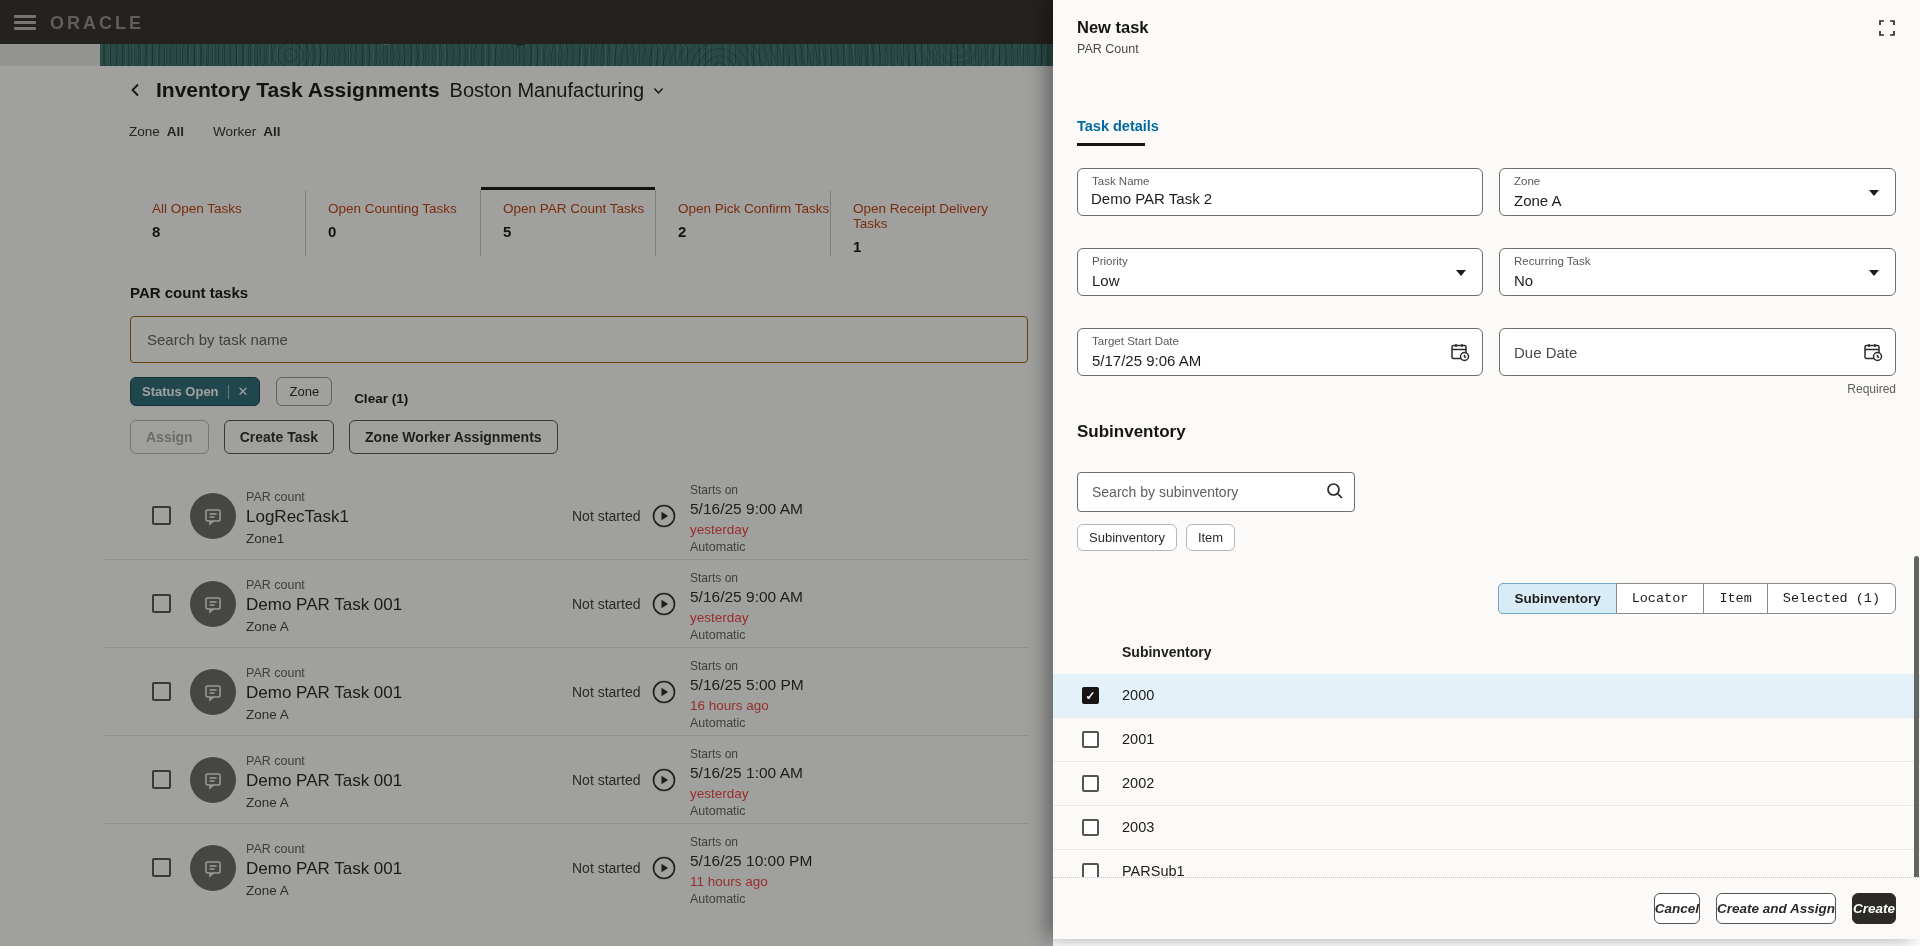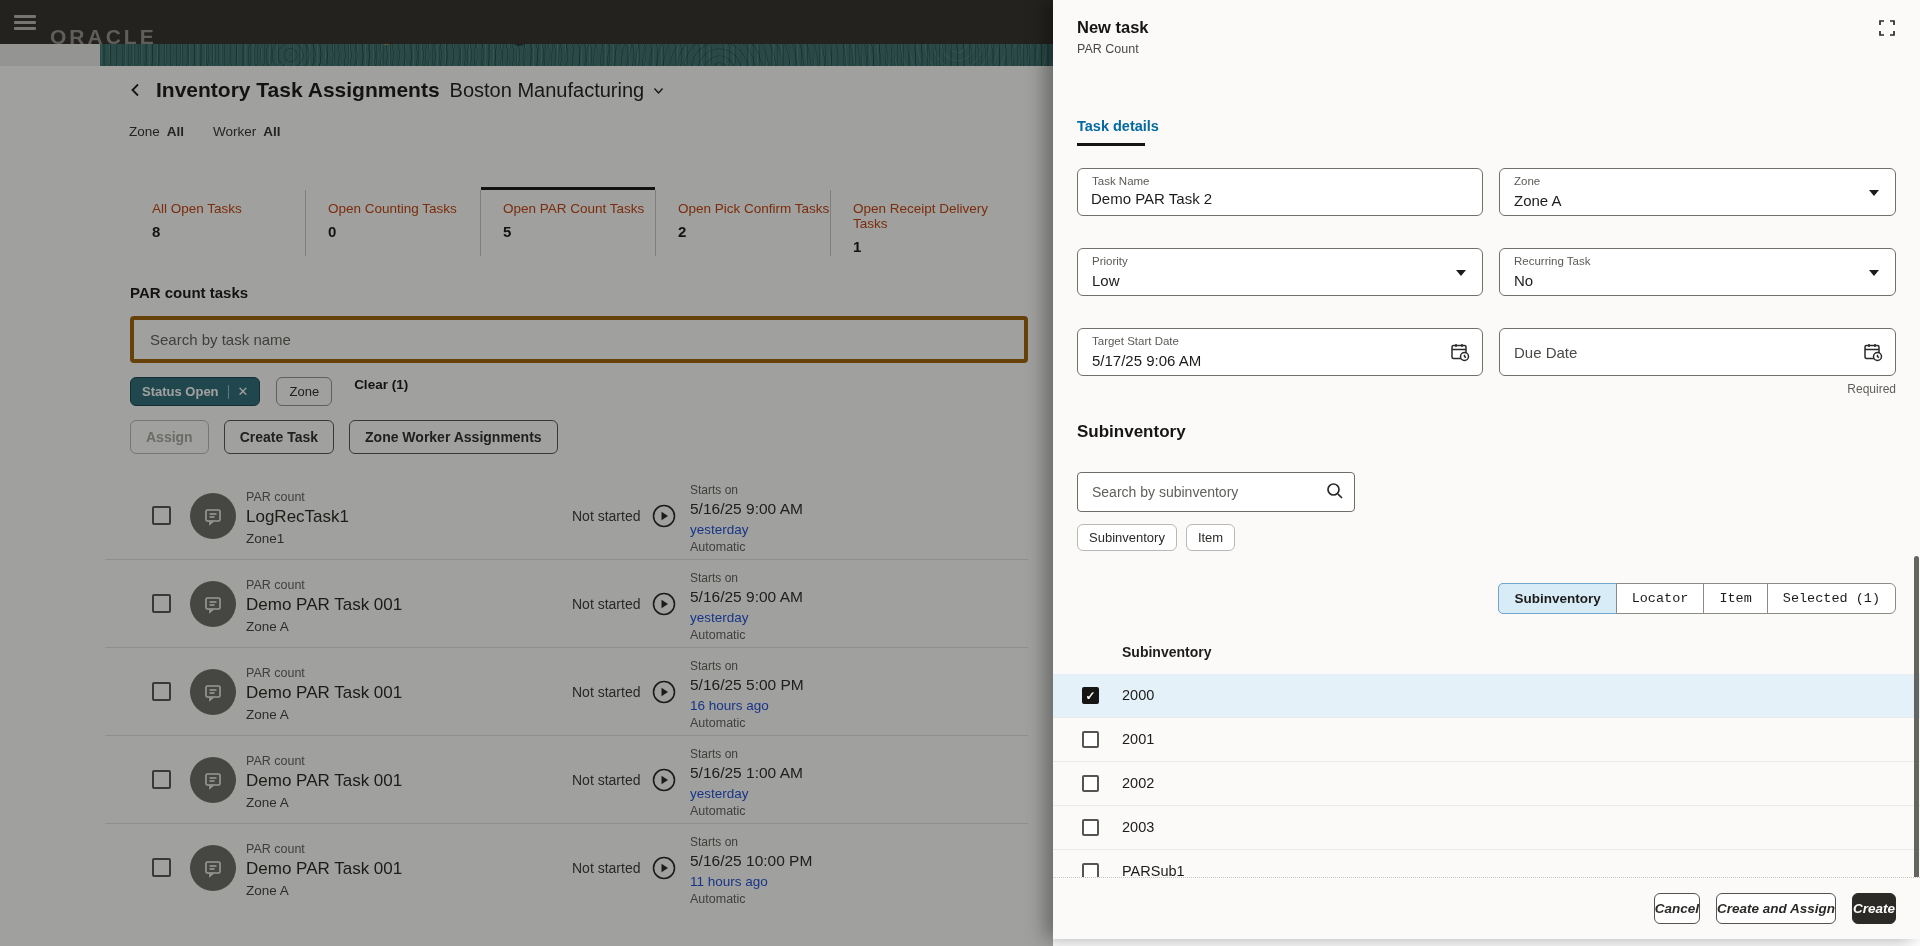--- a/index.html
+++ b/index.html
@@ -4,21 +4,21 @@
 <style>
   * { margin:0; padding:0; box-sizing:border-box; }
   html,body { background:#2a2a28; }
   body { font-family:"Liberation Sans", sans-serif; color:#161513; }
   .stage { position:relative; width:1920px; height:946px; overflow:hidden; background:#fff; }
 
   
   .topbar { position:absolute; left:0; top:0; width:100%; height:44px; background:#312d2a; z-index:10; }
   .hamburger { position:absolute; left:14px; top:12px; width:22px; height:20px; background:none; border:none; cursor:pointer; }
   .hamburger span { display:block; height:3px; background:#b9b7b3; margin:3px 0; border-radius:1px; }
-  .brand { position:absolute; left:50px; top:25px; font-size:21px; font-weight:700; letter-spacing:3px; color:#94918c; }
+  .brand { position:absolute; left:50px; top:13px; font-size:18px; font-weight:700; letter-spacing:3px; color:#94918c; }
 
   
   .banner { position:absolute; left:0; top:44px; width:1053px; height:22px; background:#ececе9; background:#ececeа; background:#ececE9; z-index:5; }
   .banner-art { position:absolute; left:100px; top:0; right:0; bottom:0;
     background-color:#39716d;
     background-image:
       radial-gradient(circle at 12% 160%, #caa34c 0 10px, transparent 11px),
       radial-gradient(circle at 30% -40%, #c9a34c 0 9px, transparent 10px),
       radial-gradient(circle at 55% 170%, #d8b868 0 8px, transparent 9px),
       radial-gradient(circle at 78% -50%, #caa34c 0 10px, transparent 11px),
@@ -43,24 +43,24 @@
 
   .summary-tabs { position:absolute; left:130px; top:124px; display:flex; }
   .sum-tab { position:relative; width:175px; height:66px; padding:11px 0 0 22px; cursor:pointer; }
   .sum-tab + .sum-tab { border-left:1px solid #c9c8c4; }
   .sum-tab .st-label { font-size:13.5px; color:#c2410c; }
   .sum-tab .st-count { margin-top:7px; font-size:15px; font-weight:700; color:#161513; }
   .sum-tab.active::before { content:""; position:absolute; left:0; top:-3px; width:100%; height:3px; background:#161513; }
 
   .section-title { position:absolute; left:130px; top:218px; font-size:15px; font-weight:700; }
 
-  .task-search { position:absolute; left:130px; top:250px; width:898px; height:47px; border:4px solid #a16207; border-radius:4px; padding:0 16px; font-size:15px; color:#1d1c1a; font-family:"Liberation Sans",sans-serif; background:#fff; }
+  .task-search { position:absolute; left:130px; top:250px; width:898px; height:47px; border:1px solid #a16207; border-radius:4px; padding:0 16px; font-size:15px; color:#1d1c1a; font-family:"Liberation Sans",sans-serif; background:#fff; }
   .task-search::placeholder { color:#5f5e5a; }
 
-  .chips-row { position:absolute; left:130px; top:311px; display:flex; align-items:flex-start; gap:16px; height:29px; }
+  .chips-row { position:absolute; left:130px; top:311px; display:flex; align-items:flex-end; gap:16px; height:29px; }
   .chip-status { display:flex; align-items:center; gap:9px; background:#2c6b79; border:1px solid #17444f; border-radius:6px; color:#fff; font-size:13px; font-weight:700; padding:0 11px; height:29px; cursor:pointer; }
   .chip-status .chip-sep { width:1px; height:14px; background:rgba(255,255,255,0.55); }
   .chip-status .chip-x { background:none; border:none; color:#fff; font-size:13px; cursor:pointer; line-height:1; }
   .chip-outline { display:flex; align-items:center; border:1px solid #95948f; border-radius:6px; font-size:13px; color:#2b2a28; padding:0 12px; height:29px; background:#fff; cursor:pointer; }
   .clear-link { background:none; border:none; font-family:"Liberation Sans",sans-serif; font-size:13.5px; font-weight:700; color:#161513; cursor:pointer; margin-left:6px; }
 
   .actions-row { position:absolute; left:130px; top:354px; display:flex; gap:15px; }
   .btn { font-family:"Liberation Sans",sans-serif; font-size:14px; font-weight:700; color:#2b2a28; background:#fff; border:1px solid #54534f; border-radius:6px; padding:8px 15px; cursor:pointer; }
   .btn.disabled { color:#a8a7a3; border-color:#bbbab6; background:transparent; cursor:default; }
 
@@ -72,21 +72,21 @@
   .avatar { position:absolute; left:85px; top:21px; width:46px; height:46px; border-radius:50%; background:#6a6a64; display:flex; align-items:center; justify-content:center; color:#f4f3f1; }
   .t-main { position:absolute; left:141px; top:18px; }
   .t-type { font-size:12.5px; color:#5f5e5a; }
   .t-name { font-size:17px; color:#252421; margin-top:3px; }
   .t-zone { font-size:13.5px; color:#403f3c; margin-top:4px; }
   .t-status { position:absolute; left:467px; top:36px; width:90px; font-size:14px; color:#393836; }
   .play-btn { position:absolute; left:546px; top:31px; width:26px; height:26px; background:none; border:none; cursor:pointer; color:#242321; padding:0; }
   .t-starts { position:absolute; left:585px; top:11px; width:170px; }
   .ts-label { font-size:12px; color:#5f5e5a; }
   .ts-date { font-size:15.5px; color:#2a2927; margin-top:3px; }
-  .ts-rel { font-size:13.5px; color:#1d4ed8; margin-top:4px; }
+  .ts-rel { font-size:13.5px; color:#ef4444; margin-top:4px; }
   .ts-mode { font-size:12.5px; color:#5f5e5a; margin-top:3px; }
 
   
   .scrim { position:absolute; left:0; top:0; width:1053px; height:946px; background:rgba(18,17,15,0.40); z-index:40; }
 
   
   .panel { position:absolute; left:1053px; top:0; width:867px; height:939px; background:#fbfaf8; z-index:50; box-shadow:-8px 0 18px rgba(0,0,0,0.35); }
   .panel-title { position:absolute; left:24px; top:18px; font-size:16.5px; font-weight:700; color:#161513; }
   .panel-subtitle { position:absolute; left:24px; top:42px; font-size:12.5px; color:#4a4946; }
   .expand-btn { position:absolute; right:22px; top:18px; width:22px; height:22px; background:none; border:none; cursor:pointer; color:#2b2a28; padding:0; }

